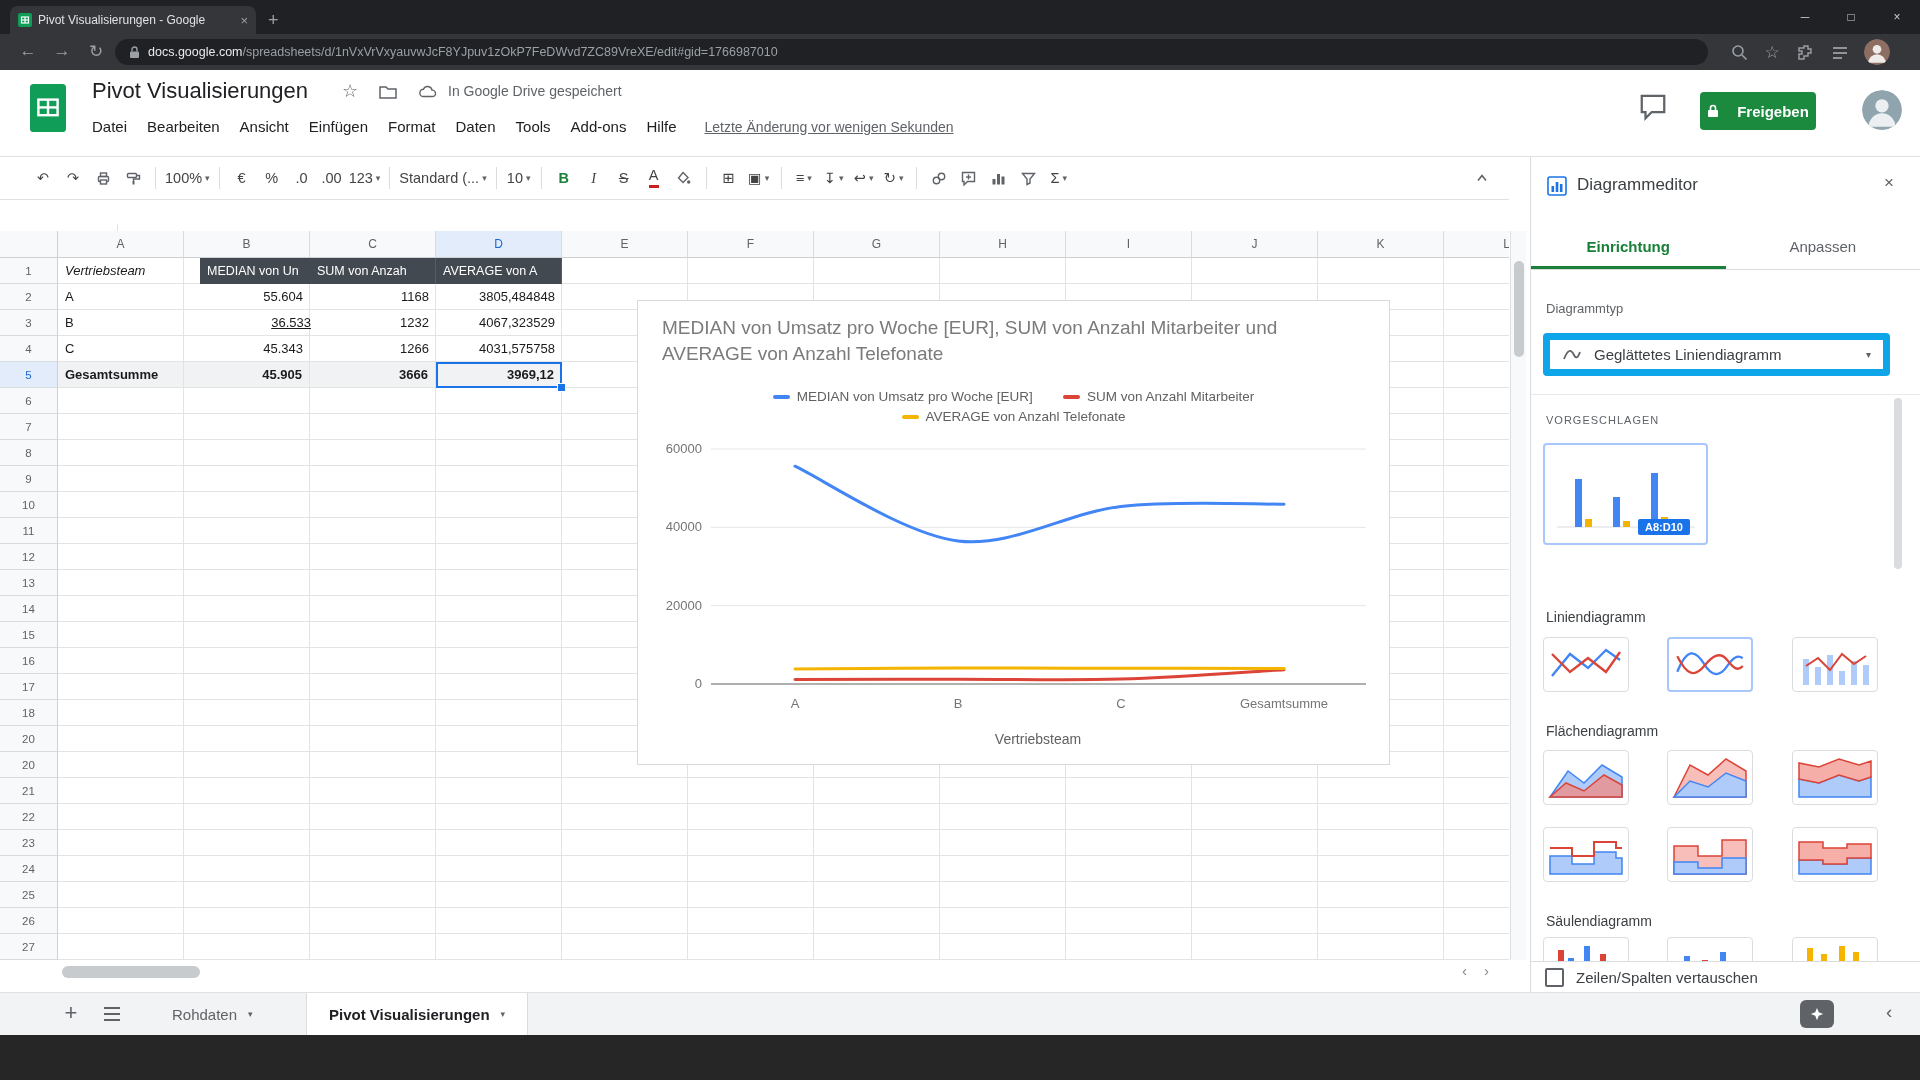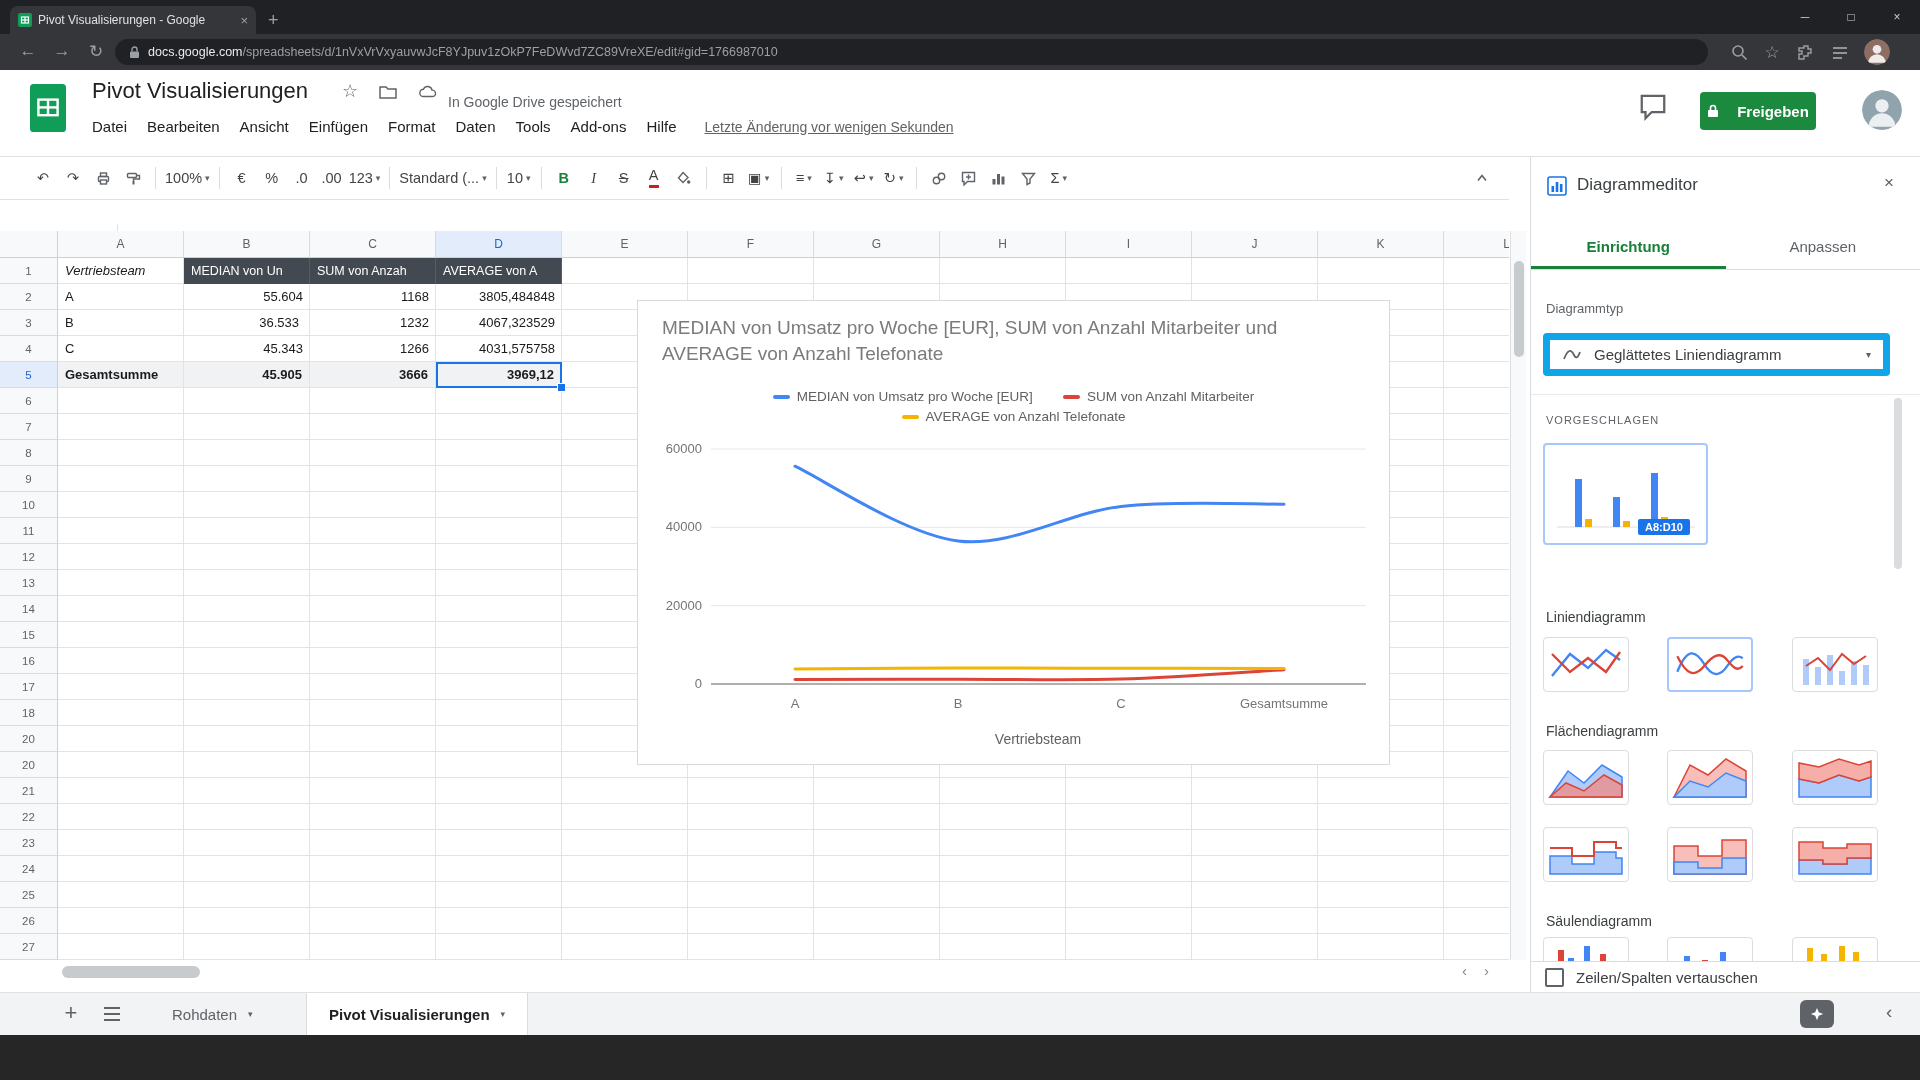--- a/index.html
+++ b/index.html
@@ -23,21 +23,21 @@
   #urlpill .path{color:#9aa0a6;white-space:nowrap;overflow:hidden;}
   .uric{position:absolute;top:9px;width:20px;height:20px;}
   #bavatar{position:absolute;left:1864px;top:5px;width:26px;height:26px;border-radius:50%;overflow:hidden;}
 
   
   #appheader{position:absolute;left:0;top:70px;width:1920px;height:87px;background:#fff;border-bottom:1px solid #e0e0e0;box-sizing:border-box;}
   #sheetslogo{position:absolute;left:30px;top:14px;width:36px;height:48px;}
   #doctitle{position:absolute;left:92px;top:8px;font-size:22px;color:#202124;}
   #star{position:absolute;left:342px;top:10px;color:#5f6368;font-size:18px;}
   .hic{position:absolute;top:12px;width:20px;height:20px;}
-  #savedtxt{position:absolute;left:448px;top:13px;font-size:14px;color:#5f6368;margin-top:11px;}
+  #savedtxt{position:absolute;left:448px;top:13px;font-size:14px;color:#5f6368;}
   #menurow{position:absolute;left:82px;top:44px;display:flex;align-items:center;}
   .menu-item{font-size:15px;color:#202124;padding:4px 10px;border-radius:3px;}
   #lastedit{font-size:14px;color:#5f6368;text-decoration:underline;margin-left:18px;}
   #commentbtn{position:absolute;left:1638px;top:22px;width:30px;height:30px;}
   #sharebtn{position:absolute;left:1700px;top:22px;width:116px;height:38px;background:#1b8a3f;border-radius:4px;
     display:flex;align-items:center;justify-content:center;gap:18px;color:#fff;font-size:15px;font-weight:bold;}
   #havatar{position:absolute;left:1862px;top:20px;width:40px;height:40px;border-radius:50%;overflow:hidden;}
 
   
   #toolbar{position:absolute;left:0;top:157px;width:1509px;height:43px;background:#fff;border-bottom:1px solid #e0e0e0;
@@ -442,29 +442,29 @@
               <text class="tick" x="320" y="407" text-anchor="middle">B</text>
               <text class="tick" x="483" y="407" text-anchor="middle">C</text>
               <text class="tick" x="646" y="407" text-anchor="middle">Gesamtsumme</text>
               <text class="xlab" x="400" y="443" text-anchor="middle">Vertriebsteam</text>
               <path d="M157,165.21766666666667C184.16666666666666,177.66679166666668,265.6666666666667,233.2142638888889,320,239.91241666666667C374.3333333333333,246.61056944444445,428.6666666666667,211.52441666666664,483,205.40658333333332C537.3333333333334,199.28875,618.8333333333334,203.5722777777778,646,203.20541666666668" fill="none" stroke="#4285f4" stroke-width="3" stroke-linecap="round"></path>
               <path d="M157,378.42533333333336C184.16666666666666,378.3835555555556,265.6666666666667,378.2386388888889,320,378.17466666666667C374.3333333333333,378.11069444444445,428.6666666666667,379.6303611111111,483,378.0415C537.3333333333334,376.4526388888889,618.8333333333334,370.20816666666667,646,368.6415" fill="none" stroke="#db4437" stroke-width="3" stroke-linecap="round"></path>
               <path d="M157,368.09520333333336C184.16666666666666,367.92428,265.6666666666667,367.21725638888887,320,367.0696633333333C374.3333333333333,366.9220702777778,428.6666666666667,367.1455422222223,483,367.209645C537.3333333333334,367.27374777777777,618.8333333333334,367.4135075,646,367.45428" fill="none" stroke="#f4b400" stroke-width="3" stroke-linecap="round"></path>
             </svg></div>
       </div>
     <div class="cell c-a1" style="left: 0px; top: 0px;">Vertriebsteam</div>
-        <div class="cell c-dark" style="left: 126px; top: 0px;">MEDIAN von Un</div>
+        <div class="cell c-dark" style="left: 142px; top: 0px;">MEDIAN von Un</div>
         <div class="cell c-dark" style="left: 252px; top: 0px;">SUM von Anzah</div>
         <div class="cell c-dark" style="left: 378px; top: 0px;">AVERAGE von A</div>
         <div class="cell " style="left: 0px; top: 26px;">A</div>
         <div class="cell c-num" style="left: 126px; top: 26px;">55.604</div>
         <div class="cell c-num" style="left: 252px; top: 26px;">1168</div>
         <div class="cell c-num" style="left: 378px; top: 26px;">3805,484848</div>
         <div class="cell " style="left: 0px; top: 52px;">B</div>
-        <div class="cell c-num" style="left: 122px; top: 52px;">36.533</div>
+        <div class="cell c-num" style="left: 134px; top: 52px; text-decoration: underline;">36.533</div>
         <div class="cell c-num" style="left: 252px; top: 52px;">1232</div>
         <div class="cell c-num" style="left: 378px; top: 52px;">4067,323529</div>
         <div class="cell " style="left: 0px; top: 78px;">C</div>
         <div class="cell c-num" style="left: 126px; top: 78px;">45.343</div>
         <div class="cell c-num" style="left: 252px; top: 78px;">1266</div>
         <div class="cell c-num" style="left: 378px; top: 78px;">4031,575758</div>
         <div class="cell c-total" style="left: 0px; top: 104px;">Gesamtsumme</div>
         <div class="cell c-num c-total" style="left: 126px; top: 104px;">45.905</div>
         <div class="cell c-num c-total" style="left: 252px; top: 104px;">3666</div>
         <div class="cell c-num c-total" style="left: 378px; top: 104px;">3969,12</div>

